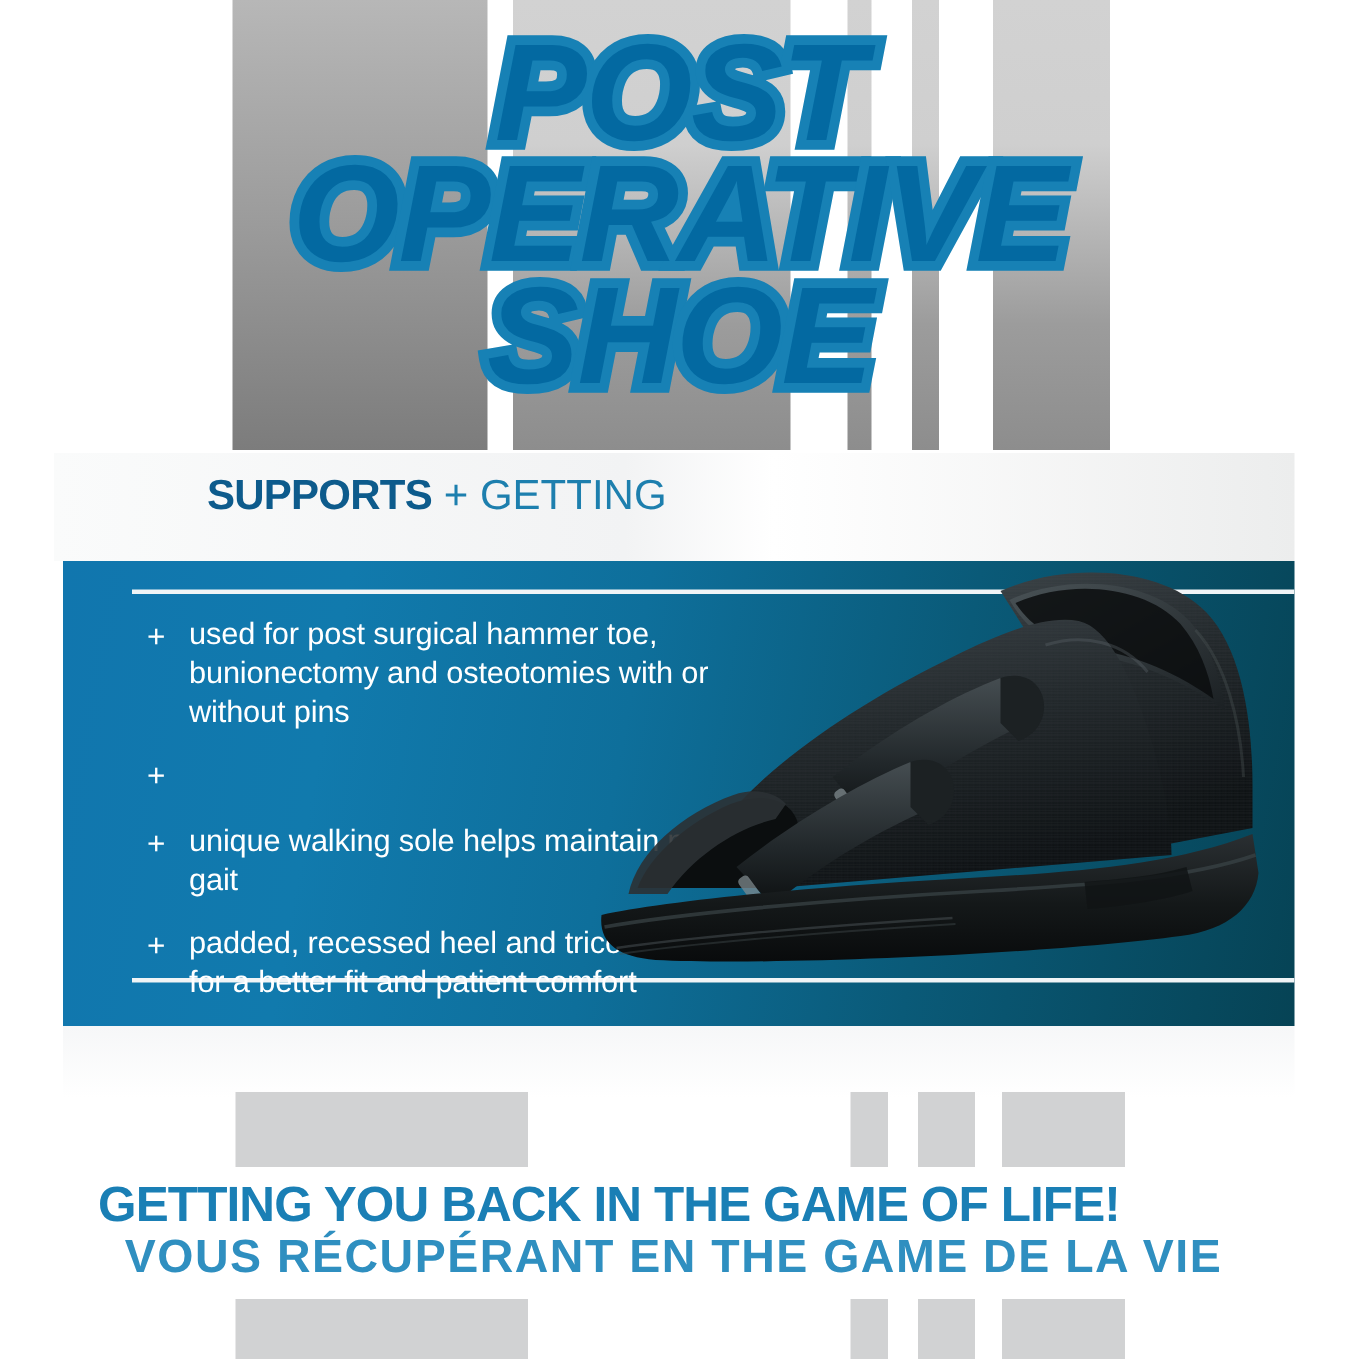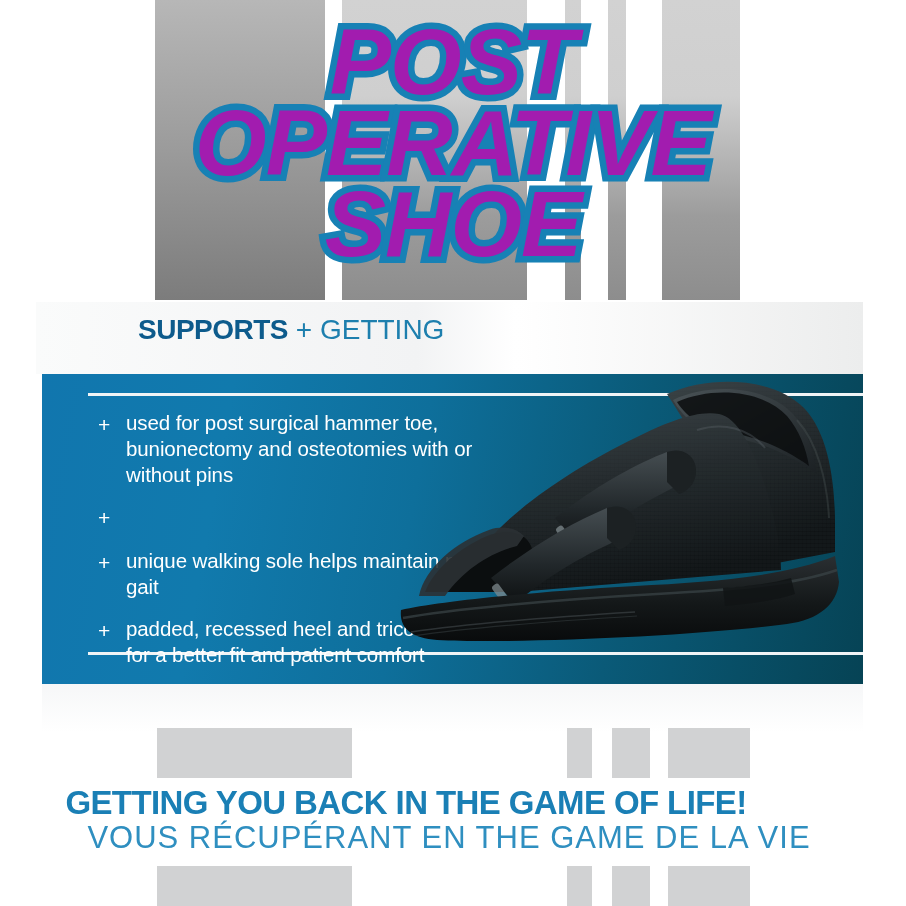--- a/index.html
+++ b/index.html
@@ -67,21 +67,21 @@
     position: absolute;
     left: 0;
     top: 22px;
     width: 906px;
     text-align: center;
     line-height: 0.88;
     font-weight: bold;
     font-style: italic;
     font-size: 92px;
     letter-spacing: -1px;
-    color: #a21caf;
+    color: #0369a1;
     -webkit-text-stroke: 13px #1781b5;
     paint-order: stroke fill;
     font-family: "Liberation Sans", sans-serif;
   }
   .title-line { display: block; white-space: nowrap; }
   .title-line.l1 { font-size: 92px; }
   .title-line.l2 { font-size: 92px; }
   .title-line.l3 { font-size: 92px; text-align: center; }
 
   
@@ -206,21 +206,21 @@
     letter-spacing: -0.6px;
     white-space: nowrap;
   }
   .tagline-fr {
     position: absolute;
     left: 0;
     top: 820px;
     width: 898px;
     text-align: center;
     font-size: 31px;
-    font-weight: normal;
+    font-weight: bold;
     color: #2f8fc0;
     letter-spacing: 1px;
     white-space: nowrap;
   }
 </style>
 </head>
 <body>
 
 <div id="poster">
 

